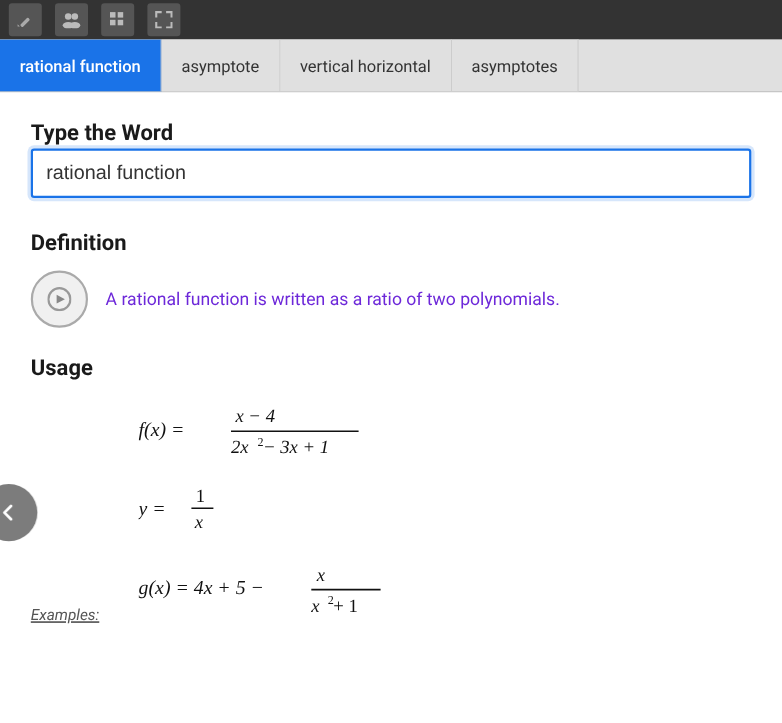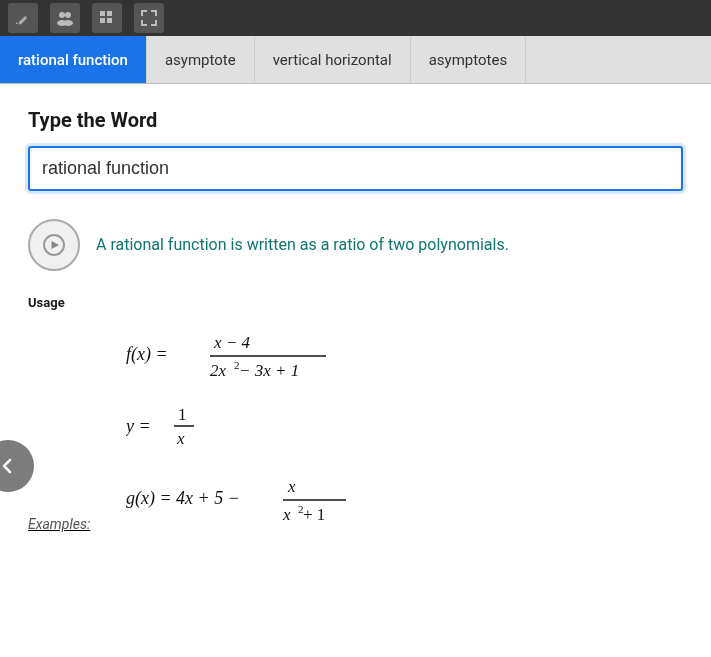--- a/index.html
+++ b/index.html
@@ -65,21 +65,21 @@
       background: #fff;
       padding: 24px 28px 28px 28px;
       min-height: 580px;
     }
 
     
     .section-title {
       font-size: 20px;
       font-weight: 700;
       color: #1a1a1a;
-      margin-bottom: 14px;
+      margin-bottom: 3px;
     }
 
     .word-input {
       width: 100%;
       border: 2px solid #1a73e8;
       border-radius: 3px;
       padding: 10px 12px;
       font-size: 18px;
       color: #333;
       outline: none;
@@ -113,30 +113,30 @@
       justify-content: center;
       flex-shrink: 0;
       cursor: pointer;
     }
     .play-btn svg {
       width: 22px;
       height: 22px;
     }
     .definition-text {
       font-size: 16px;
-      color: #0f766e;
+      color: #6d28d9;
       line-height: 1.5;
     }
 
     
     .usage-section {
       margin-top: 8px;
     }
     .usage-label {
-      font-size: 13px;
+      font-size: 20px;
       font-weight: 700;
       color: #1a1a1a;
       margin-bottom: 16px;
     }
     .examples-row {
       display: flex;
       flex-direction: row;
       align-items: flex-end;
       gap: 18px;
       text-decoration: underline;
@@ -231,20 +231,21 @@
 </div>
 
 <div class="content">
 
   
   <div class="section-title">Type the Word</div>
   <input class="word-input" type="text" value="rational function" style="">
 
   
   <div class="definition-section">
+    <div class="definition-label">Definition</div>
     <div class="definition-row">
       <div class="play-btn">
         <svg viewBox="0 0 22 22" fill="none">
           <circle cx="11" cy="11" r="10" stroke="#999" stroke-width="2" fill="#f0f0f0"></circle>
           <polygon points="8.5,7 16,11 8.5,15" fill="#888"></polygon>
         </svg>
       </div>
       <div class="definition-text">A rational function is written as a ratio of two polynomials.</div>
     </div>
   </div>

